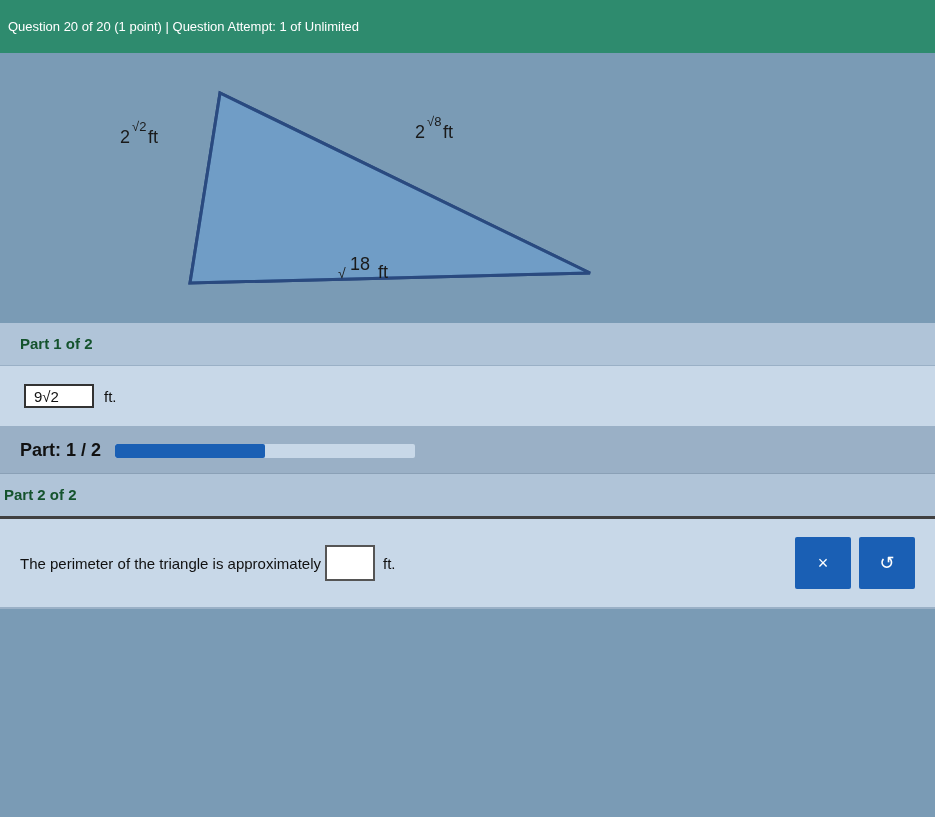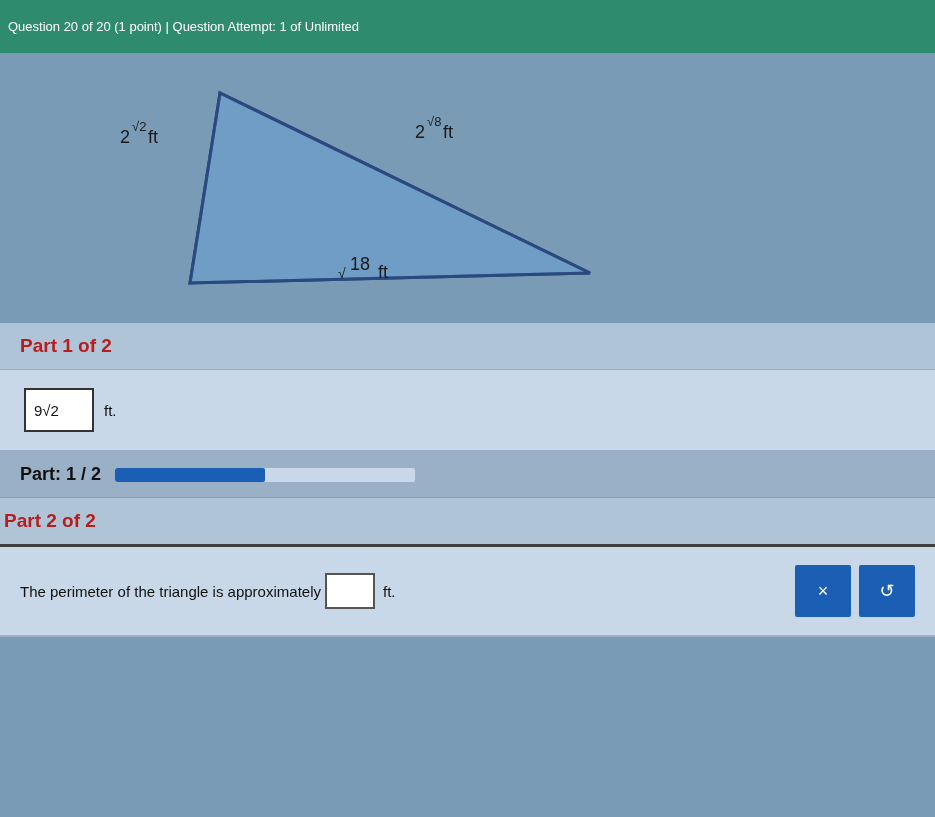--- a/index.html
+++ b/index.html
@@ -38,22 +38,22 @@
       top: 10px;
       left: 60px;
     }
     .part-section {
       background: #b0c4d8;
       margin: 0;
       padding: 12px 20px;
       border-bottom: 1px solid #9ab0c6;
     }
     .part-label {
-      color: #b91c1c;
-      font-size: 19px;
+      color: #14532d;
+      font-size: 15px;
       font-weight: 600;
       margin-bottom: 0;
     }
     .answer-section {
       background: #c8d8e8;
       padding: 18px 20px;
       border-bottom: 2px solid #9ab0c6;
     }
     .answer-text {
       font-size: 15px;
@@ -63,21 +63,21 @@
       gap: 6px;
     }
     .answer-box {
       display: inline-flex;
       align-items: center;
       border: 2px solid #333;
       background: white;
       padding: 2px 8px;
       min-width: 70px;
       font-size: 15px;
-      height: 44px;
+      height: 24px;
       margin: 0 4px;
     }
     .progress-section {
       background: #9ab0c6;
       padding: 12px 20px;
       display: flex;
       align-items: center;
       gap: 14px;
       border-bottom: 1px solid #8aa0b6;
     }

